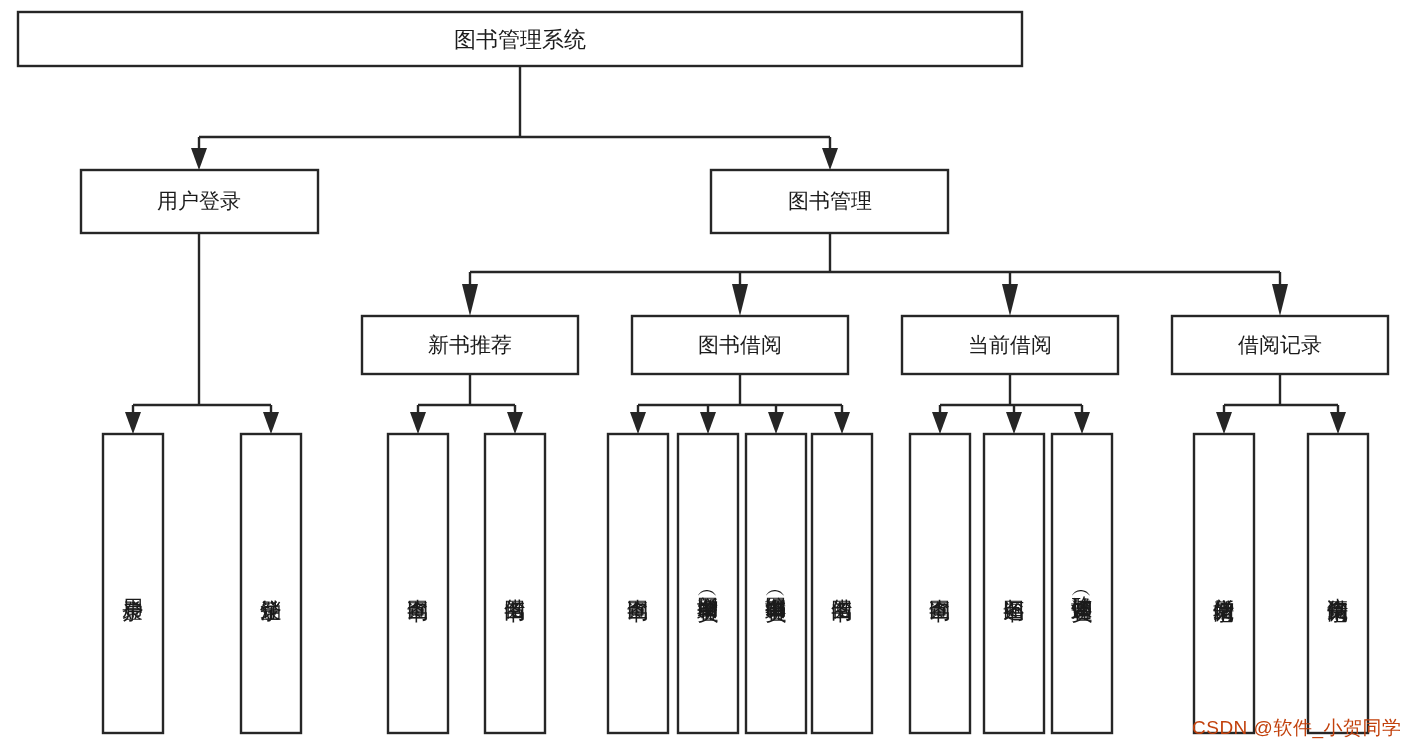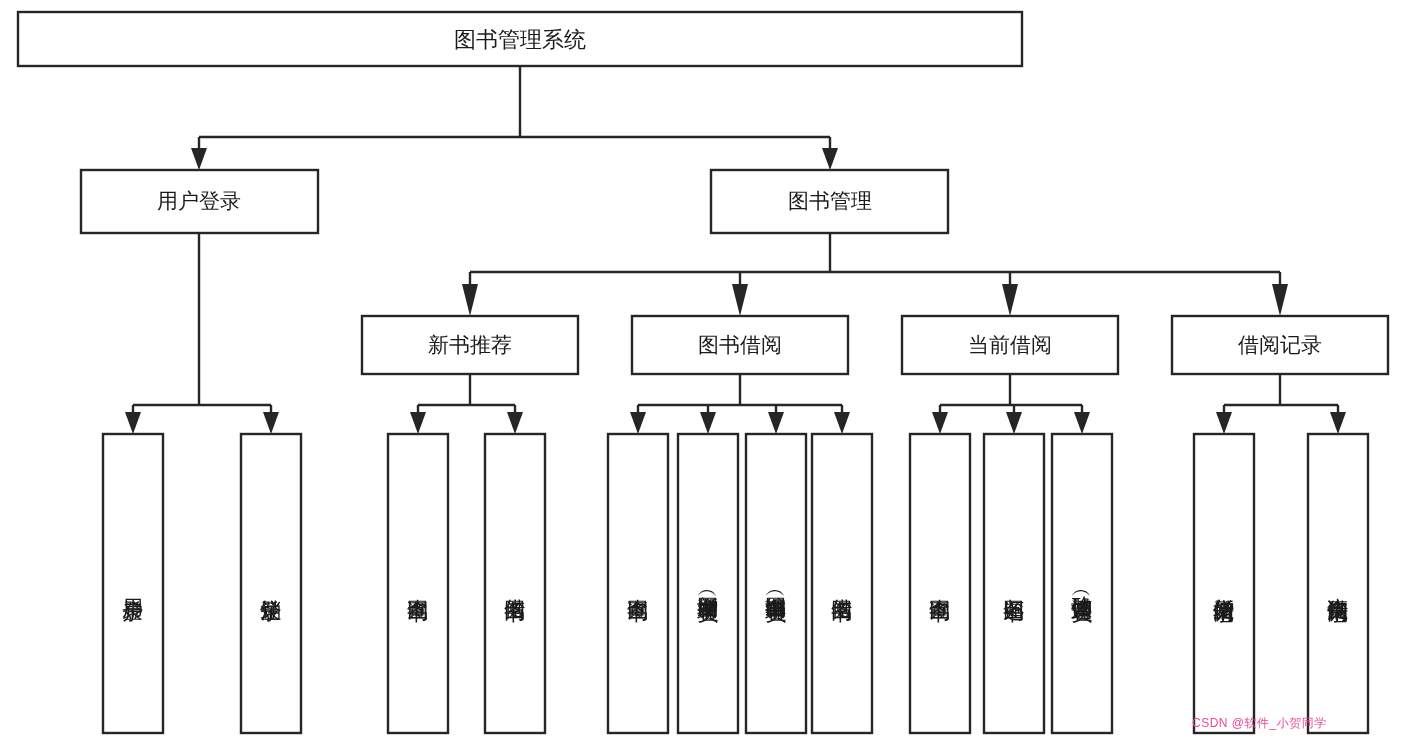--- a/index.html
+++ b/index.html
@@ -65,22 +65,22 @@
     letter-spacing: 1px;
     white-space: nowrap;
     pointer-events: none;
     display: flex;
     align-items: center;
     justify-content: center;
   }
   .watermark {
     position: absolute;
     font-family: "Liberation Sans", "DejaVu Sans", sans-serif;
-    font-size: 12px;
-    color: #ec4899;
+    font-size: 19px;
+    color: #c2410c;
     letter-spacing: 0.5px;
     white-space: nowrap;
   }
 </style>
 </head>
 <body>
 
 <div id="diagram-root">
 
   <svg id="flow-svg" viewBox="0 0 1405 747" xmlns="http://www.w3.org/2000/svg">

